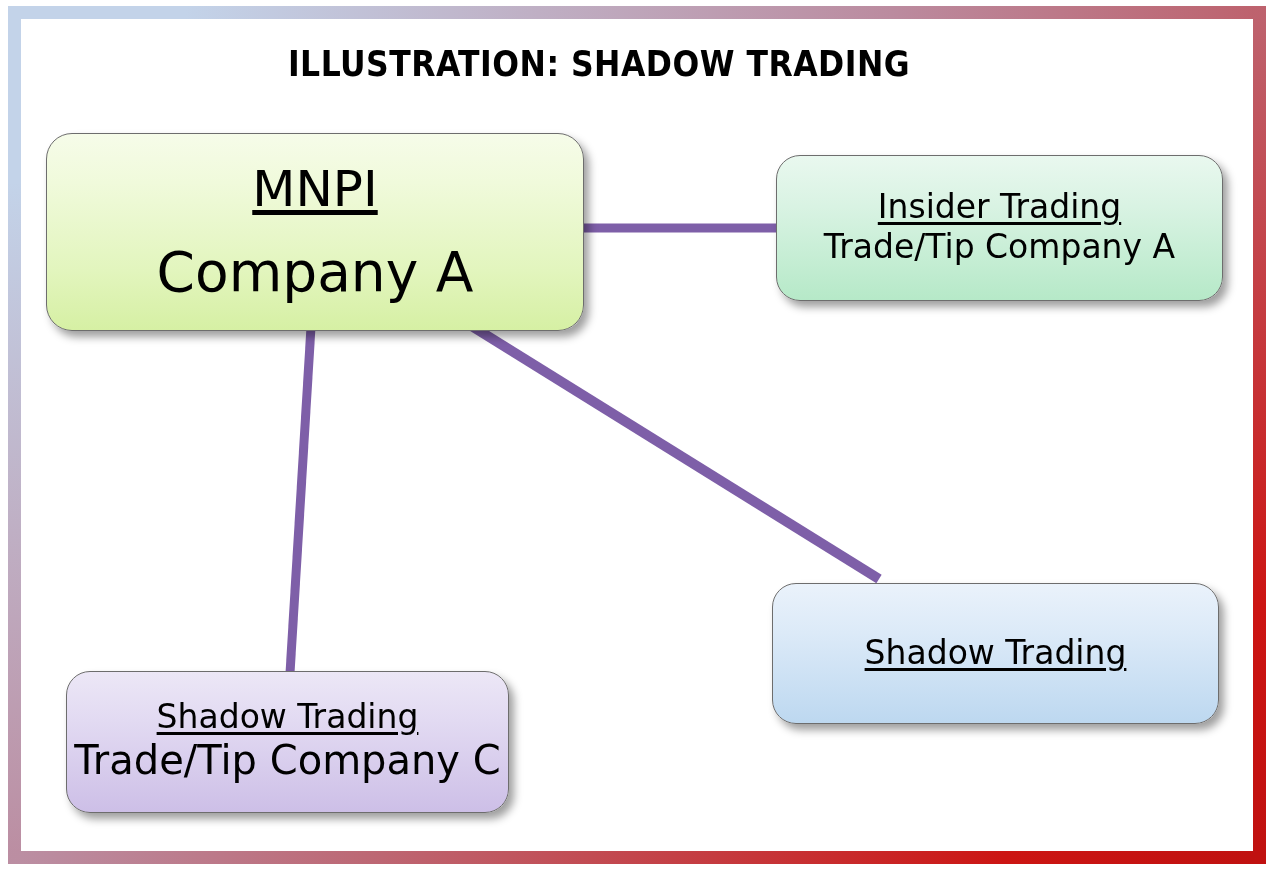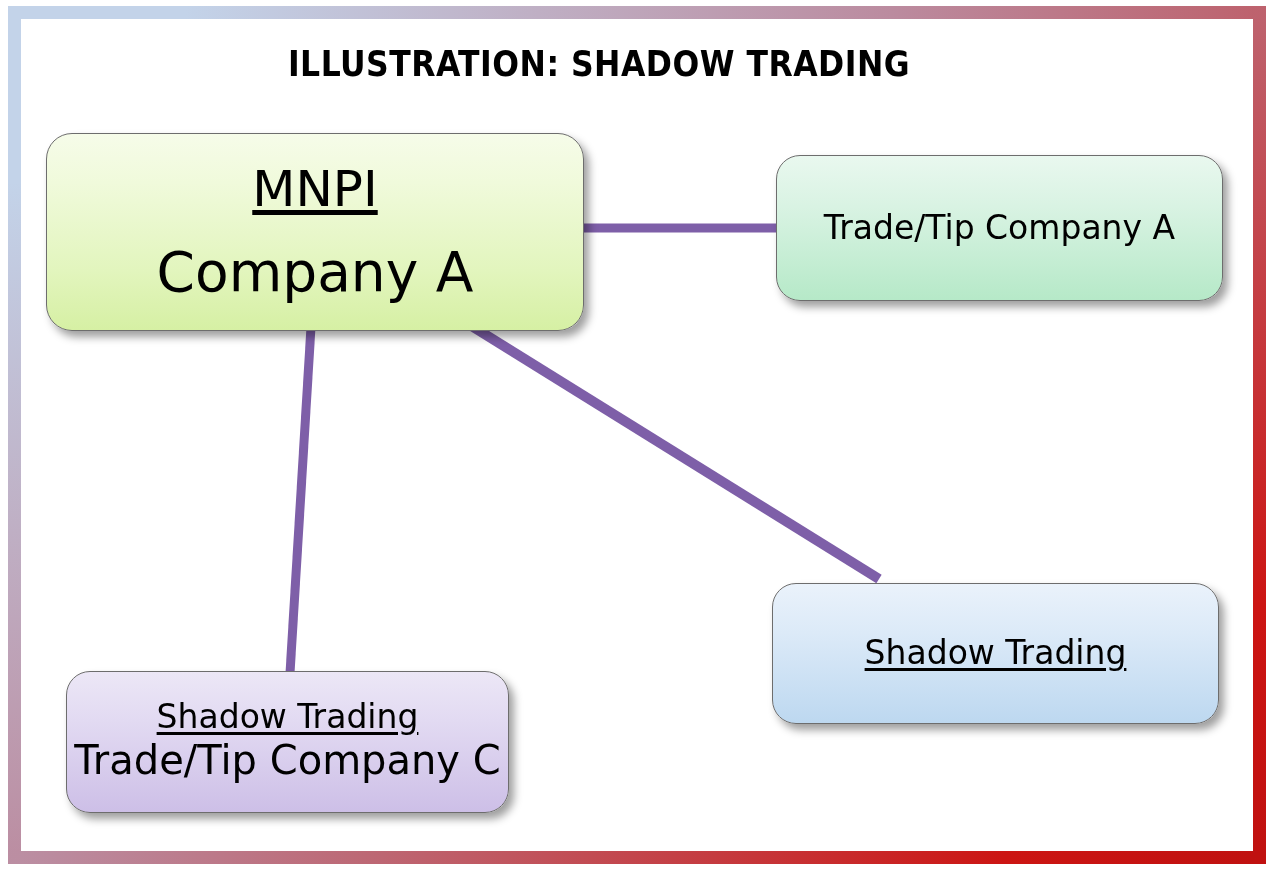--- a/index.html
+++ b/index.html
@@ -163,20 +163,21 @@
     <line id="wire-mnpi-shadowb" stroke="#7E5FA8" stroke-width="10" stroke-linecap="butt" x1="470" y1="325" x2="879" y2="579"></line>
     <line id="wire-mnpi-shadowc" stroke="#7E5FA8" stroke-width="9" stroke-linecap="butt" x1="311" y1="327" x2="290" y2="673"></line>
   </svg>
 
   <div class="node" id="node-mnpi">
     <div class="line1">MNPI</div>
     <div class="line2">Company A</div>
   </div>
 
   <div class="node" id="node-insider">
+    <div class="line1">Insider Trading</div>
     <div class="line2">Trade/Tip Company A</div>
   </div>
 
   <div class="node" id="node-shadow-b">
     <div class="line1">Shadow Trading</div>
   </div>
 
   <div class="node" id="node-shadow-c">
     <div class="line1">Shadow Trading</div>
     <div class="line2">Trade/Tip Company C</div>

